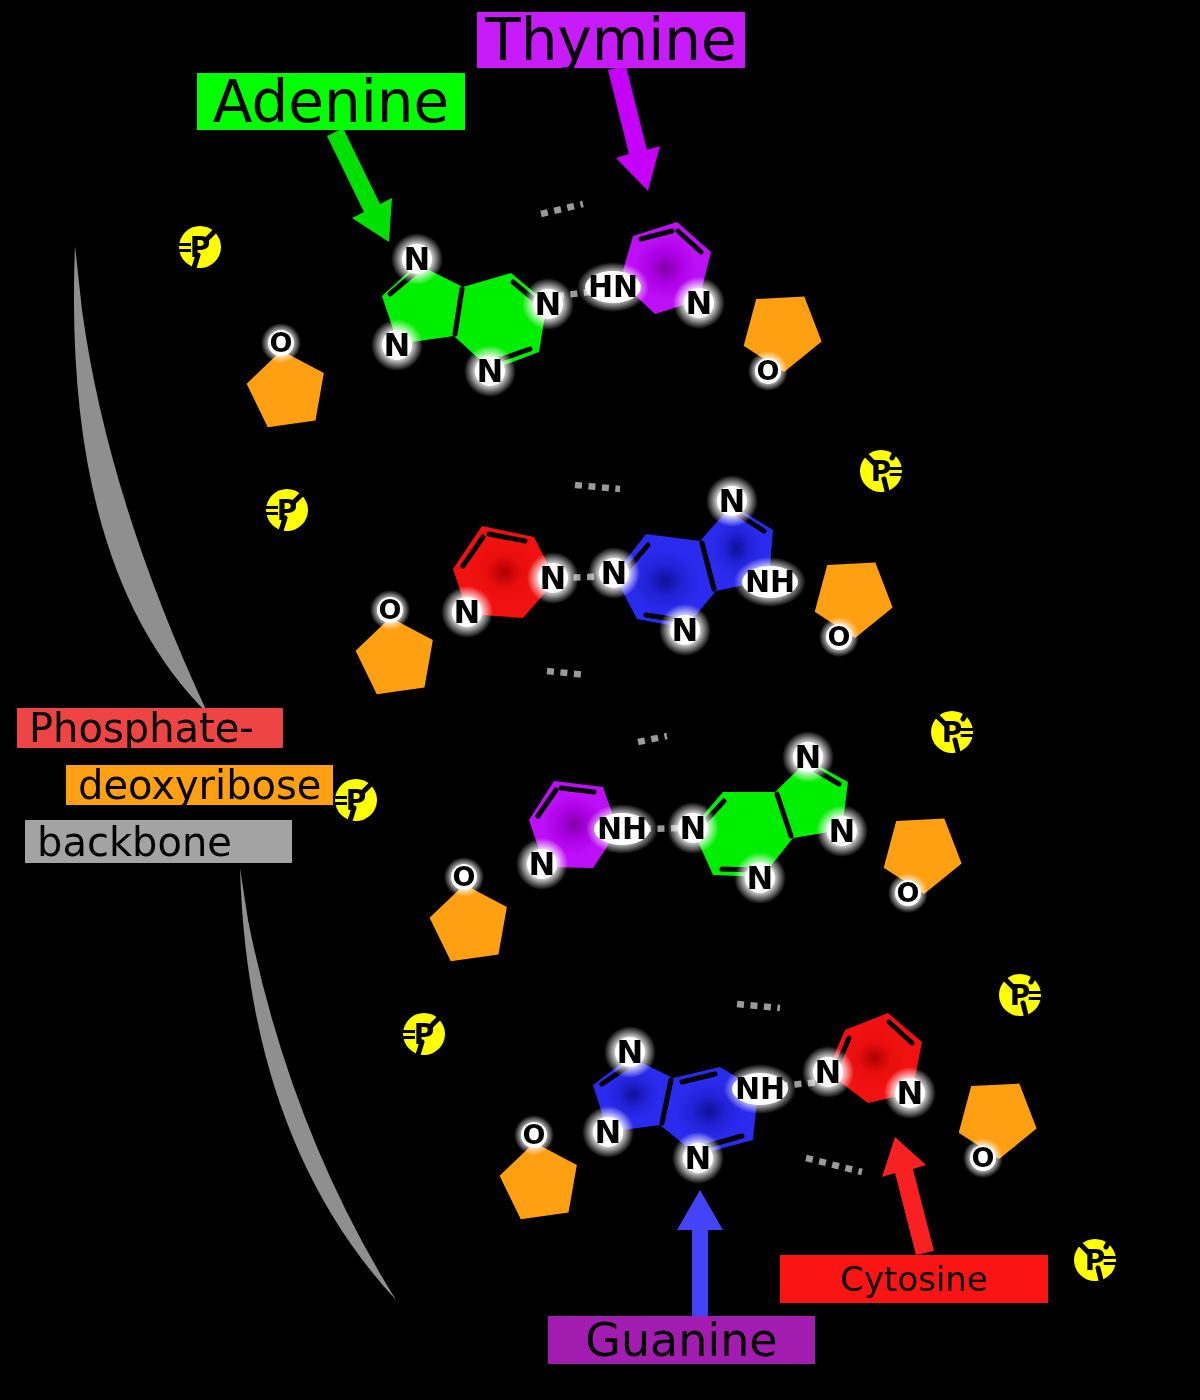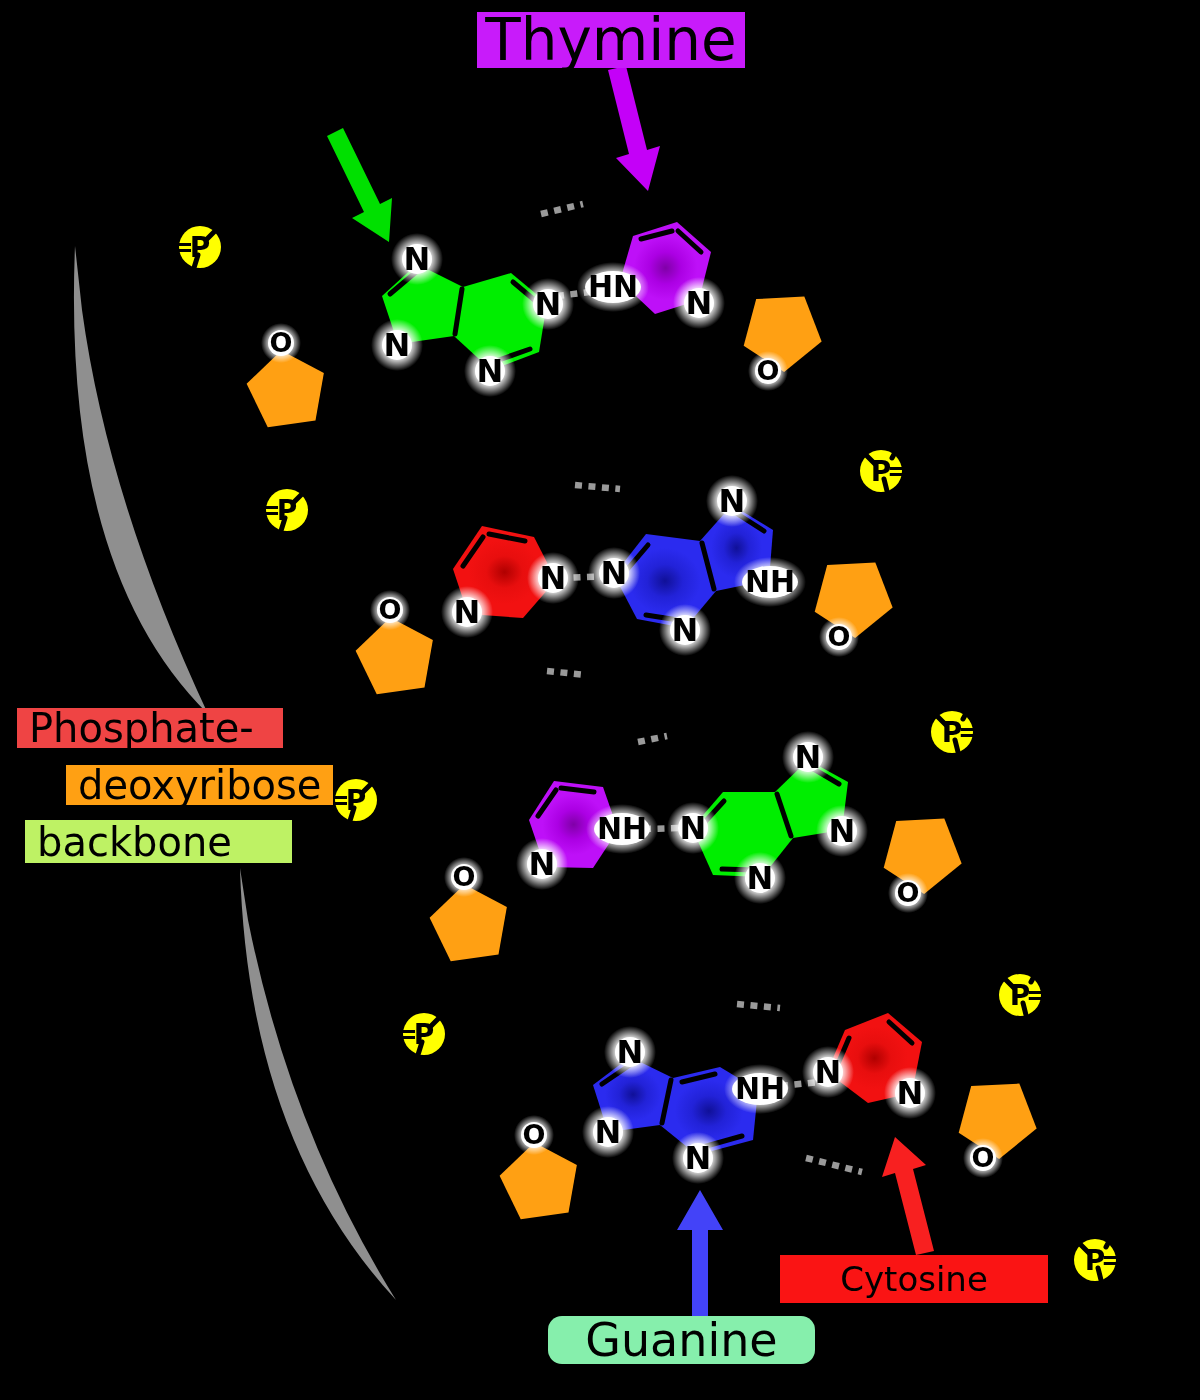--- a/index.html
+++ b/index.html
@@ -397,19 +397,20 @@
       </g>
 
   <g>
     <path fill="#00E000" d="M327,136 L343,128 L380,204 L392,198 L389,242 L352,218 L364,212 Z"></path>
     <path fill="#C400F8" d="M608,70 L626,66 L647,150 L660,146 L648,191 L616,158 L629,154 Z"></path>
     <path fill="#4343F8" d="M692,1316 L692,1230 L677,1230 L700,1190 L723,1230 L708,1230 L708,1316 Z"></path>
     <path fill="#F82020" d="M934,1251 L913,1169 L926,1165 L895,1137 L882,1177 L895,1173 L916,1255 Z"></path>
   </g>
 </svg>
 
+<div class="biglabel" id="lbl-adenine" style="background: rgb(0, 255, 0);">Adenine</div>
 <div class="biglabel" id="lbl-thymine" style="background: rgb(200, 27, 250);">Thymine</div>
-<div class="biglabel" id="lbl-guanine" style="background: #86efac; border-radius: 14px;">Guanine</div>
+<div class="biglabel" id="lbl-guanine" style="background: #a21caf;">Guanine</div>
 <div class="biglabel" id="lbl-cytosine" style="background: rgb(250, 20, 20);">Cytosine</div>
 <div class="leftlabel" id="lbl-pb1" style="background: #ef4444;">Phosphate-</div>
 <div class="leftlabel" id="lbl-pb2" style="background: rgb(255, 160, 19);">deoxyribose</div>
-<div class="leftlabel" id="lbl-pb3" style="background: #bef264;">backbone</div>
+<div class="leftlabel" id="lbl-pb3" style="background: #a3a3a3;">backbone</div>
 </div>
 
 </body></html>

